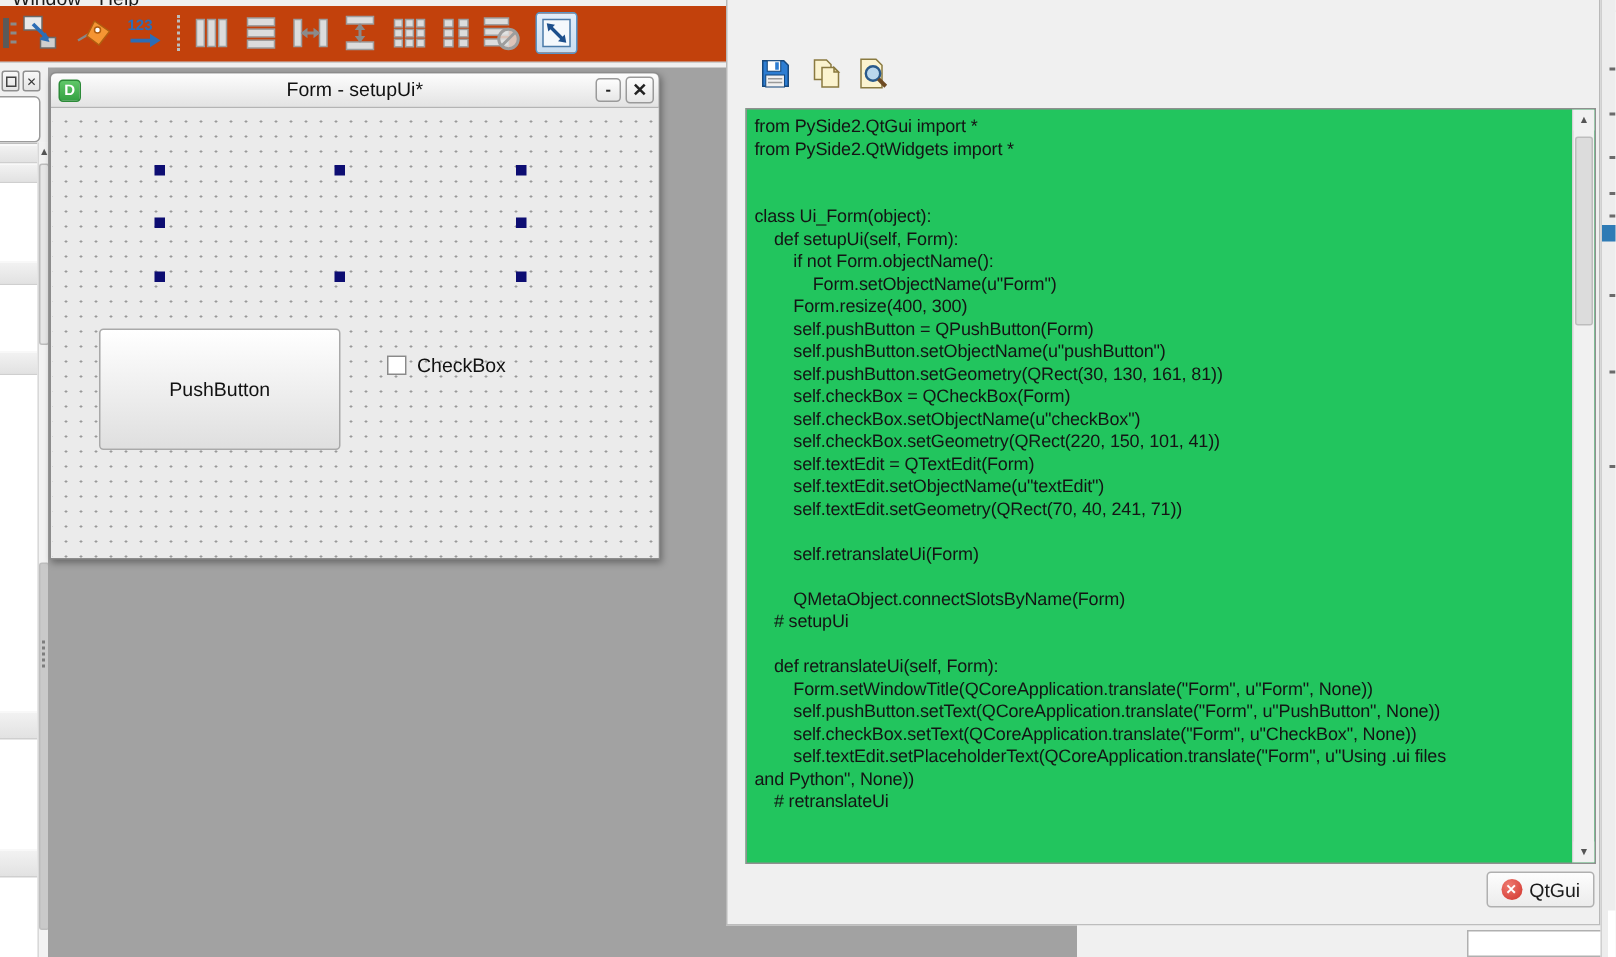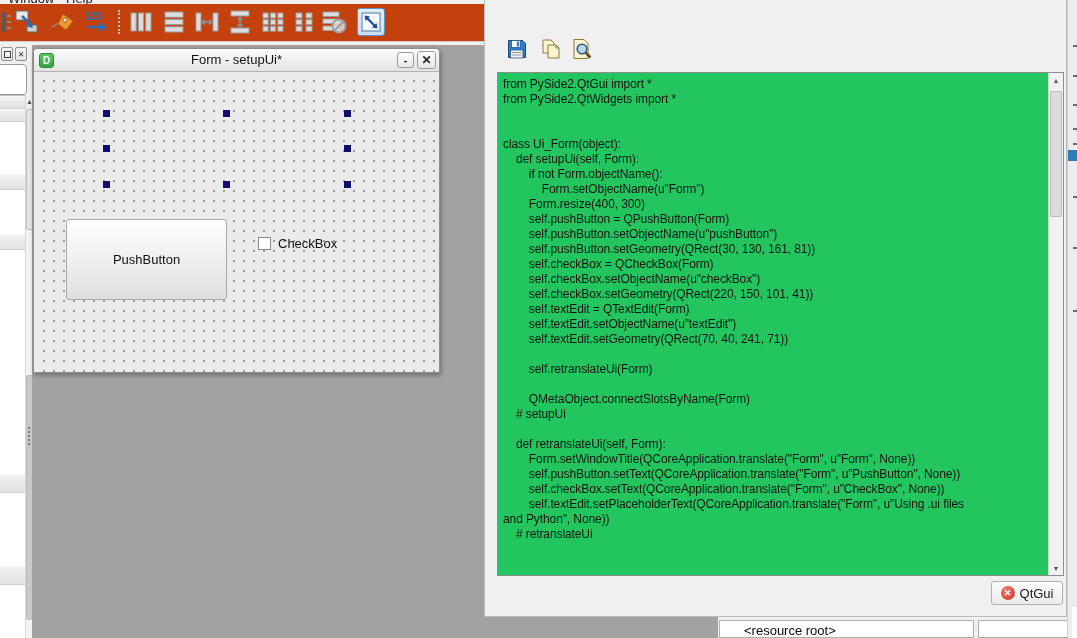--- a/index.html
+++ b/index.html
@@ -323,23 +323,20 @@
         <div class="sb-btn" style="left:0;bottom:0;width:14px;height:14px;">▼</div>
       </div>
     </div>
     <div class="close-btn">
       <span class="close-ico">✕</span>
       <span>QtGui</span>
     </div>
   </div>
 
   <div class="abs bottom-strip">
-    <div class="bpanel" style="left:1px;width:255px;">
-      <span class="res-label">&lt;resource root&gt;</span>
-    </div>
     <div class="bpanel" style="left:260px;width:97px;"></div>
   </div>
 
   <div class="abs right-sliver">
     <div class="sliver-dash" style="top:45px;"></div>
     <div class="sliver-dash" style="top:75px;"></div>
     <div class="sliver-dash" style="top:104px;"></div>
     <div class="sliver-dash" style="top:128px;"></div>
     <div class="sliver-dash" style="top:143px;"></div>
     <div class="sliver-sel" style="top:150px;"></div>

